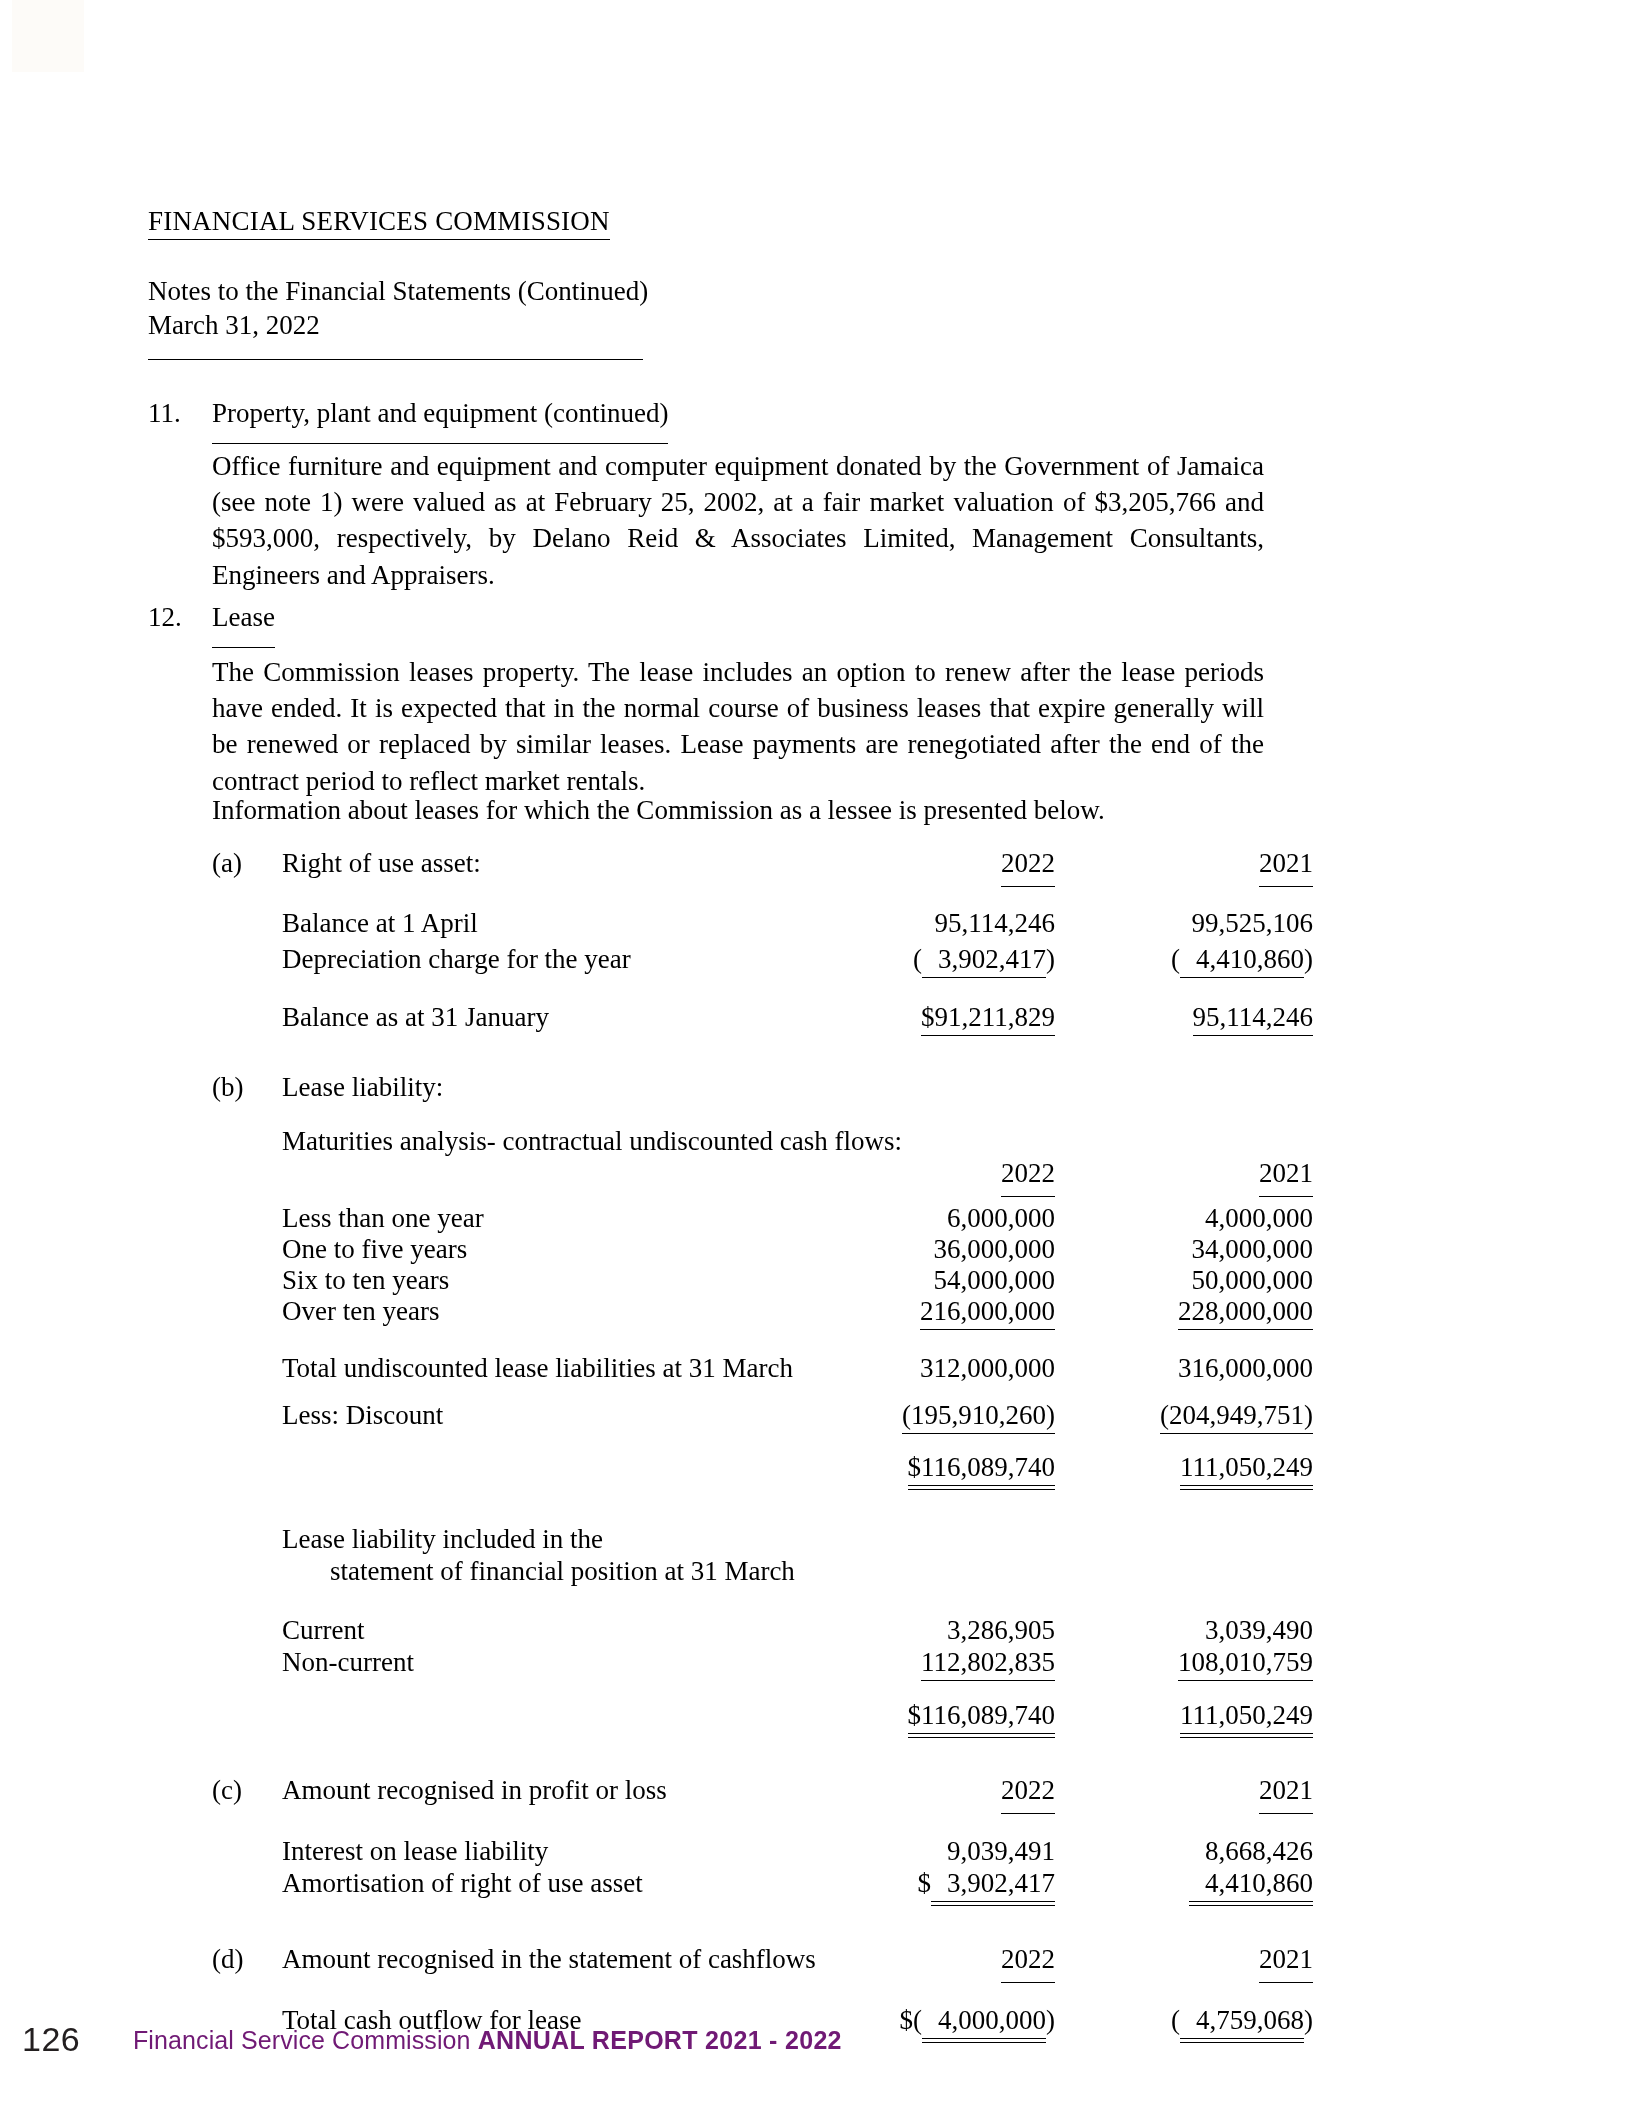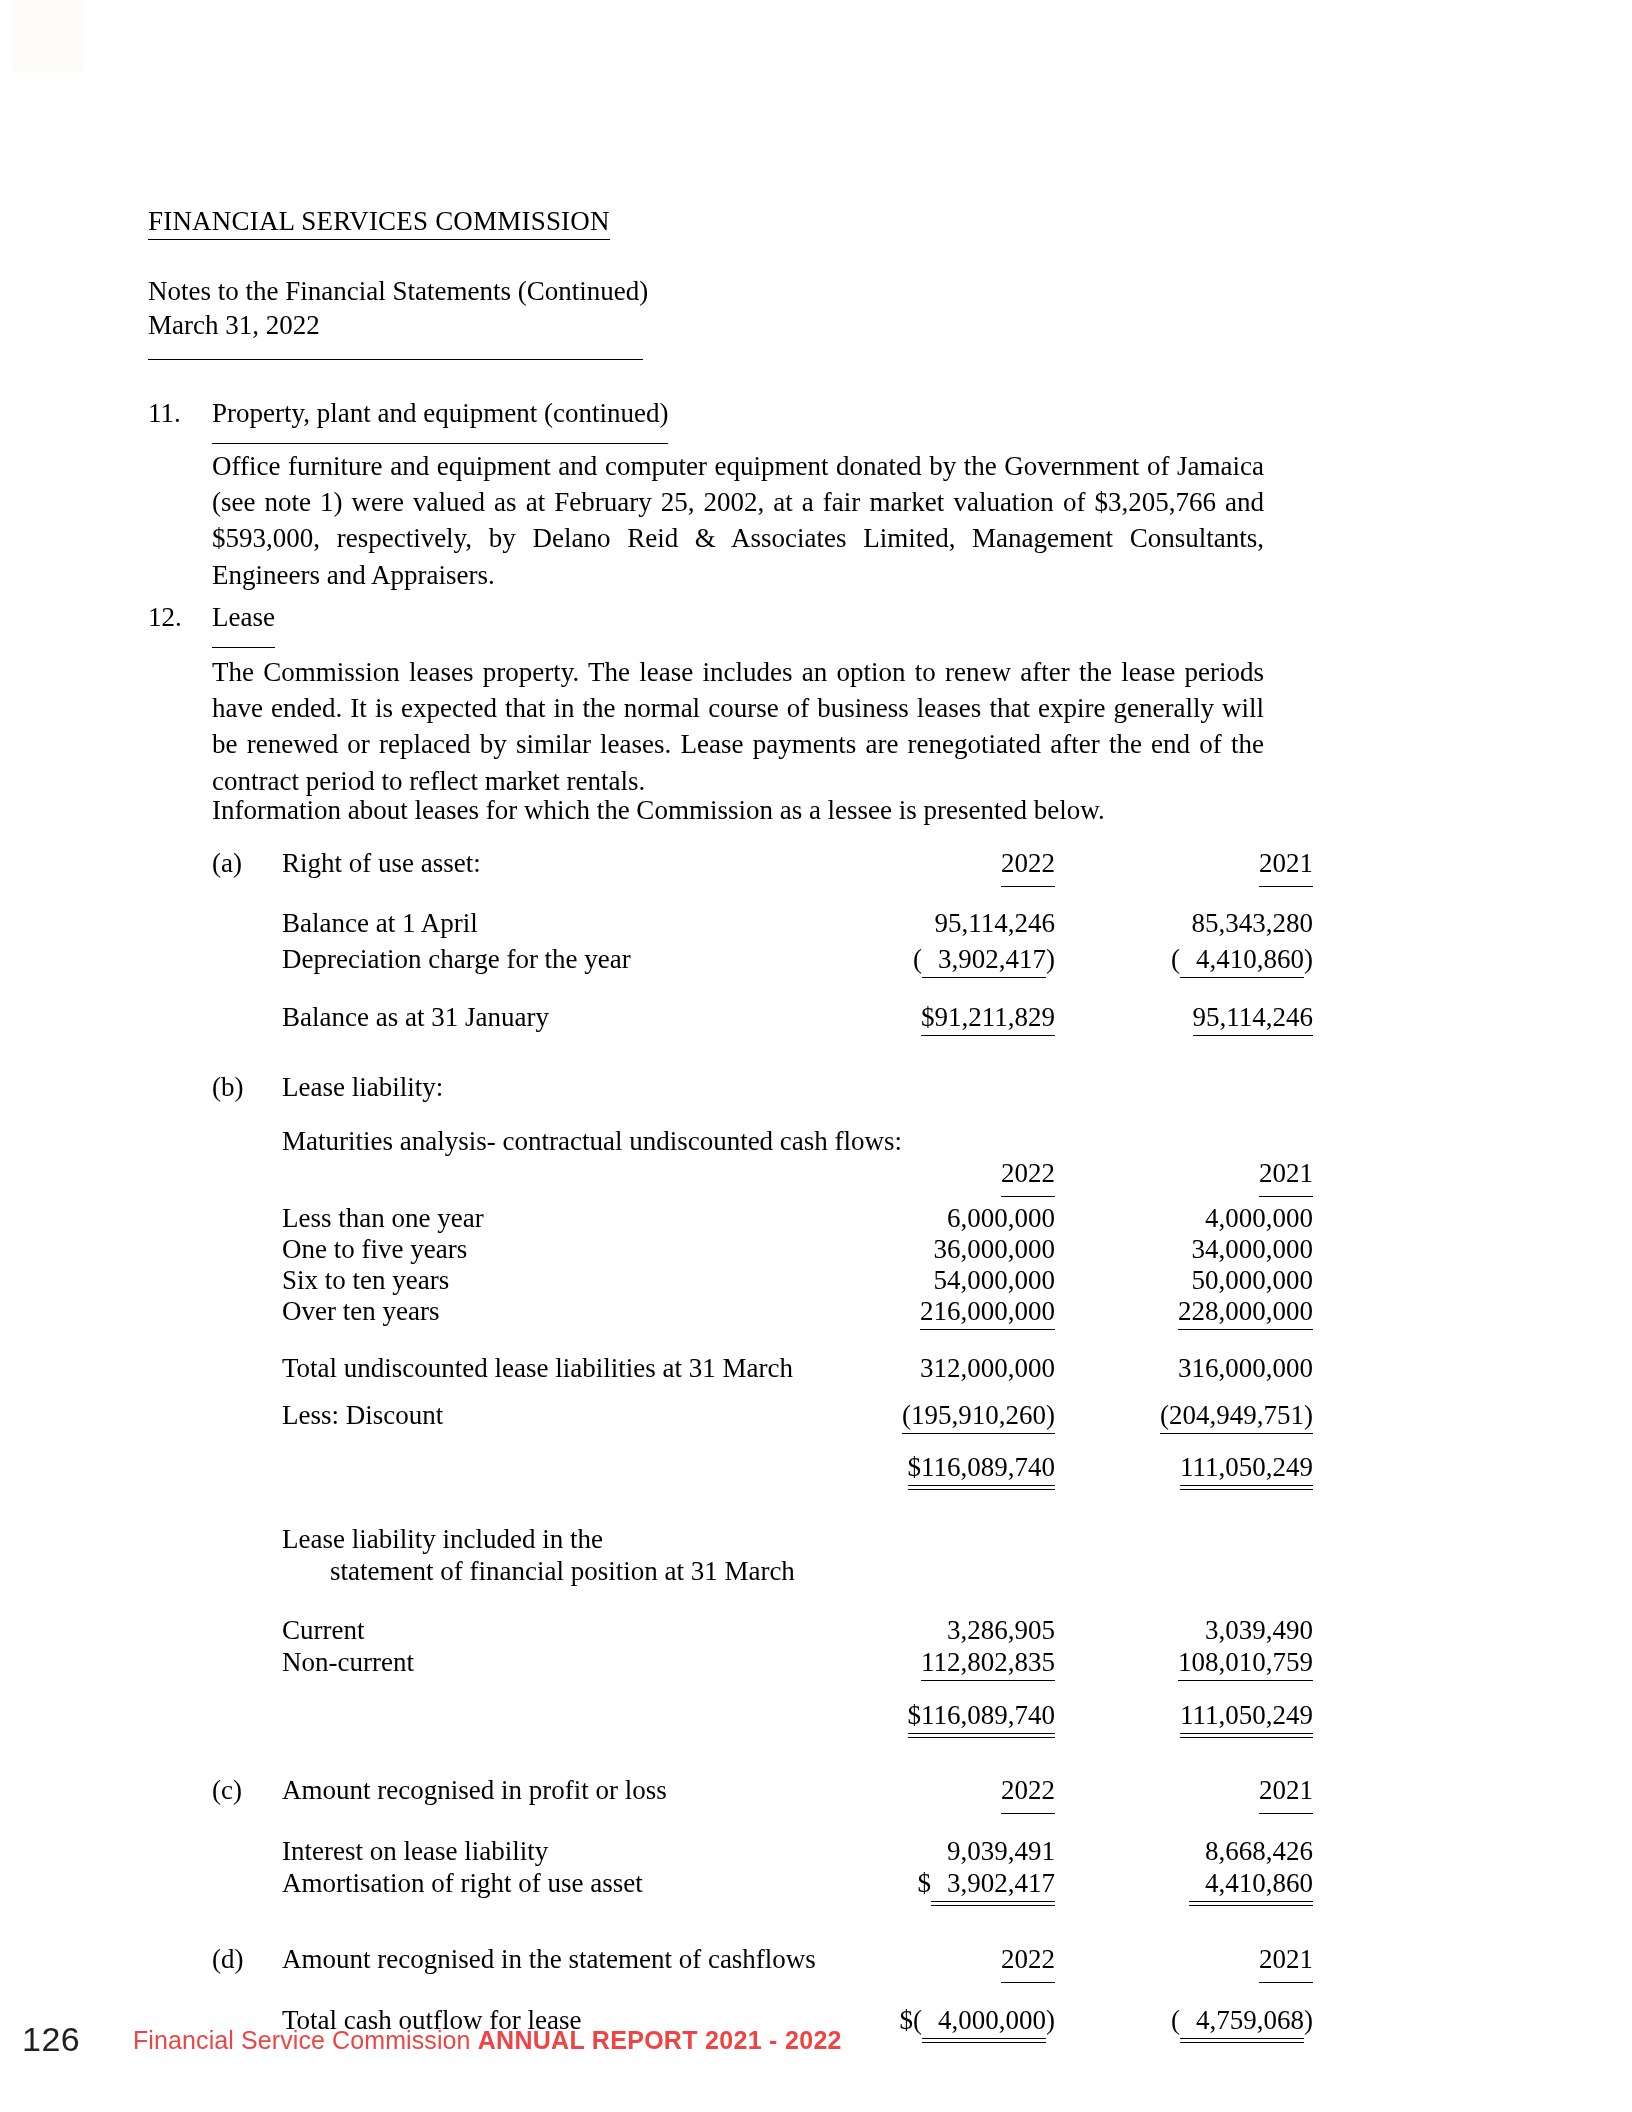--- a/index.html
+++ b/index.html
@@ -161,21 +161,21 @@
     top: 0;
     font-size: 34px;
     color: #231f20;
     letter-spacing: .5px;
   }
   .foot-text {
     position: absolute;
     left: 133px;
     top: 6px;
     font-size: 25px;
-    color: #ef4444;
+    color: #701a75;
     letter-spacing: .1px;
     white-space: nowrap;
   }
   .foot-text b {
     font-weight: 700;
     letter-spacing: .3px;
   }
 </style>
 </head>
 <body>
@@ -210,21 +210,21 @@
   <div class="sec" style="top:848px">
     <span class="sec-letter">(a)</span>
     <span class="sec-label">Right of use asset:</span>
     <span class="col c2022"><span class="yr">2022</span></span>
     <span class="col c2021"><span class="yr">2021</span></span>
   </div>
 
   <div class="sec" style="top:908px">
     <span class="sec-label">Balance at 1 April</span>
     <span class="col c2022">95,114,246</span>
-    <span class="col c2021">85,343,280</span>
+    <span class="col c2021">99,525,106</span>
   </div>
 
   <div class="sec" style="top:944px">
     <span class="sec-label">Depreciation charge for the year</span>
     <span class="col c2022"><span>(</span><span class="num rule1"><span class="pad"></span><span>3,902,417</span></span><span>)</span></span>
     <span class="col c2021"><span>(</span><span class="num rule1"><span class="pad"></span><span>4,410,860</span></span><span>)</span></span>
   </div>
 
   <div class="sec" style="top:1002px">
     <span class="sec-label">Balance as at 31 January</span>

